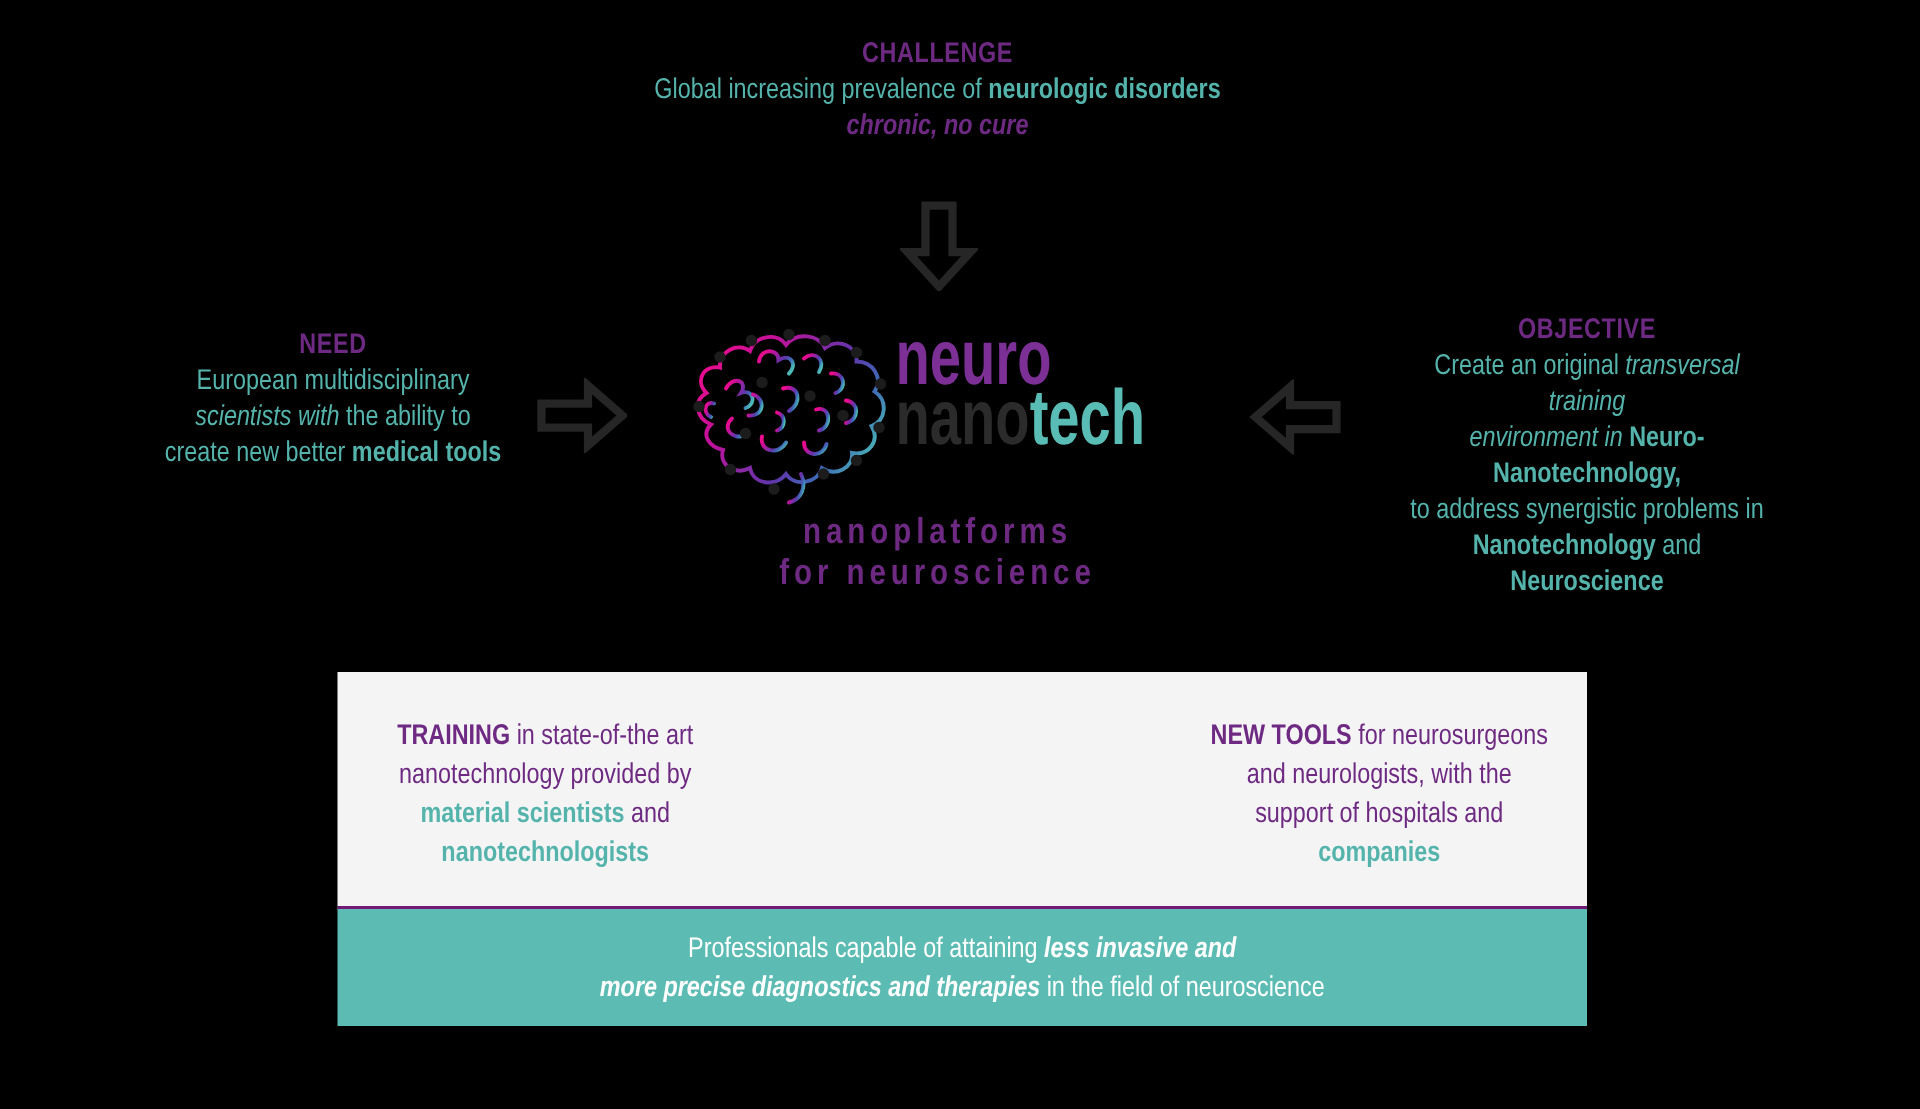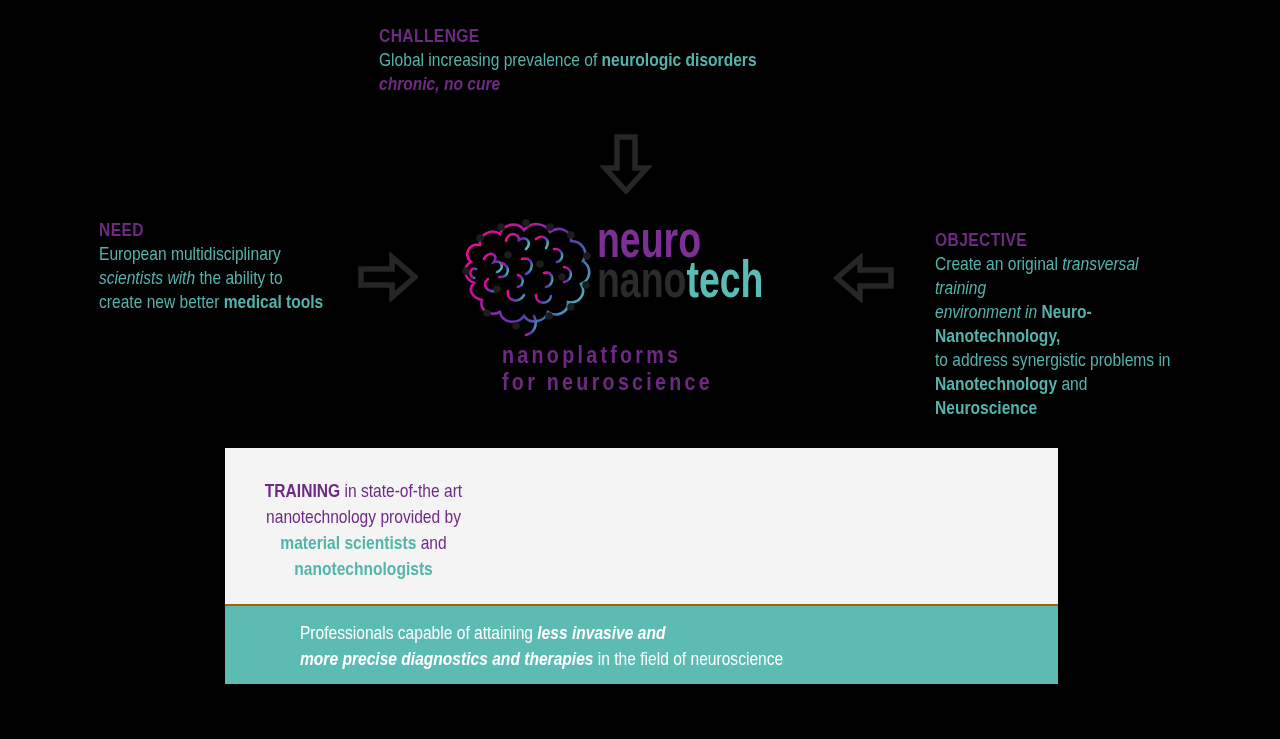--- a/index.html
+++ b/index.html
@@ -1,19 +1,19 @@
 <!DOCTYPE html>
 <html><head>
 <meta charset="utf-8">
 <style>
   * { margin:0; padding:0; box-sizing:border-box; }
   html,body { width:1280px; height:739px; background:#000; overflow:hidden; }
   body { position:relative; font-family:"Liberation Sans", sans-serif; }
   .abs { position:absolute; }
-  .center { }
+  .center { text-align:center; }
   .cond { transform:scaleX(.82); transform-origin:50% 0; }
 
   .kicker { font-weight:700; font-size:19px; letter-spacing:.5px; color:#6e2a83; line-height:24px; }
   .body-line { font-size:19px; line-height:24px; color:#54b4ac; }
 
   .seg-b { font-weight:700; }
   .seg-i { font-style:italic; }
   .seg-purple { color:#6e2a83; }
   .seg-teal { color:#54b4ac; }
 
@@ -22,42 +22,42 @@
   #challenge .body-line:first-of-type { margin-top:14px; }
 
   
   #down-arrow  { left:600px; top:134px; }
   #right-arrow { left:358px; top:252px; }
   #left-arrow  { left:832px; top:253px; }
 
   
   #need { left:72px; top:218px; width:300px; }
   #need .body-line:first-of-type { margin-top:13px; }
-  #objective { left:908px; top:228px; width:300px; }
+  #objective { left:908px; top:208px; width:300px; }
   #objective .body-line:first-of-type { margin-top:6px; }
 
   
   #brain-logo { left:450px; top:219px; }
   #wordmark { left:597px; top:213px; transform:scaleX(.72); transform-origin:left top; }
   .brand-line { height:40px; font-size:52px; line-height:52px; font-weight:700; white-space:nowrap; }
   .brand-purple { color:#7c3095; }
   .brand-dark { color:#2b2b2b; }
   .brand-teal { color:#5abdb5; }
   #tagline { left:475px; top:341px; width:300px;text-decoration:underline; }
   .tag-line { font-size:24px; line-height:27px; font-weight:700; letter-spacing:4px; color:#6e2a83; white-space:nowrap; }
 
   
   #box { left:225px; top:448px; width:833px; height:291px; }
   #box-header { height:55px; background:#662481; border-bottom:2px solid #d9c8e4; }
   #box-header .hdr-text { color:#fff; font-size:23px; line-height:53px; text-align:center; white-space:nowrap; }
   #box-body { position:relative; height:156px; background:#f5f4f5;text-decoration:underline; }
   .col { position:absolute; top:30px; width:277px; text-align:center; }
   #col-1 { left:0; } #col-2 { left:278px; } #col-3 { left:556px; }
   .col-line { font-size:19px; line-height:26px; color:#6e2a83; white-space:nowrap; }
-  #box-footer { height:80px; background:#5cbcb4; border-top:2px solid #a16207; padding-top:14px; }
+  #box-footer { height:80px; background:#5cbcb4; border-top:2px solid #701a75; padding-top:14px; text-align:center; }
   .foot-line { font-size:19px; line-height:26px; color:#fff; white-space:nowrap; }
 </style>
 </head>
 <body>
 
 <div id="stage">
 
   <div id="challenge" class="abs center">
     <div class="kicker cond">CHALLENGE</div>
     <div class="body-line cond"><span>Global increasing prevalence of </span><span class="seg-b">neurologic disorders</span></div>
@@ -150,20 +150,26 @@
   </div>
 
   <div id="box" class="abs">
     <div id="box-body">
       <div id="col-1" class="col">
         <div class="col-line cond"><span class="seg-b">TRAINING</span><span> in state-of-the art</span></div>
         <div class="col-line cond"><span>nanotechnology provided by</span></div>
         <div class="col-line cond"><span class="seg-b seg-teal">material scientists</span><span> and</span></div>
         <div class="col-line cond"><span class="seg-b seg-teal">nanotechnologists</span></div>
       </div>
+      <div id="col-3" class="col">
+        <div class="col-line cond"><span class="seg-b">NEW TOOLS</span><span> for neurosurgeons</span></div>
+        <div class="col-line cond"><span>and neurologists, with the</span></div>
+        <div class="col-line cond"><span>support of hospitals and</span></div>
+        <div class="col-line cond"><span class="seg-b seg-teal">companies</span></div>
+      </div>
     </div>
     <div id="box-footer">
       <div class="foot-line cond"><span>Professionals capable of attaining </span><span class="seg-b seg-i">less invasive and</span></div>
       <div class="foot-line cond"><span class="seg-b seg-i">more precise diagnostics and therapies</span><span> in the field of neuroscience</span></div>
     </div>
   </div>
 
 </div>
 
 </body></html>

